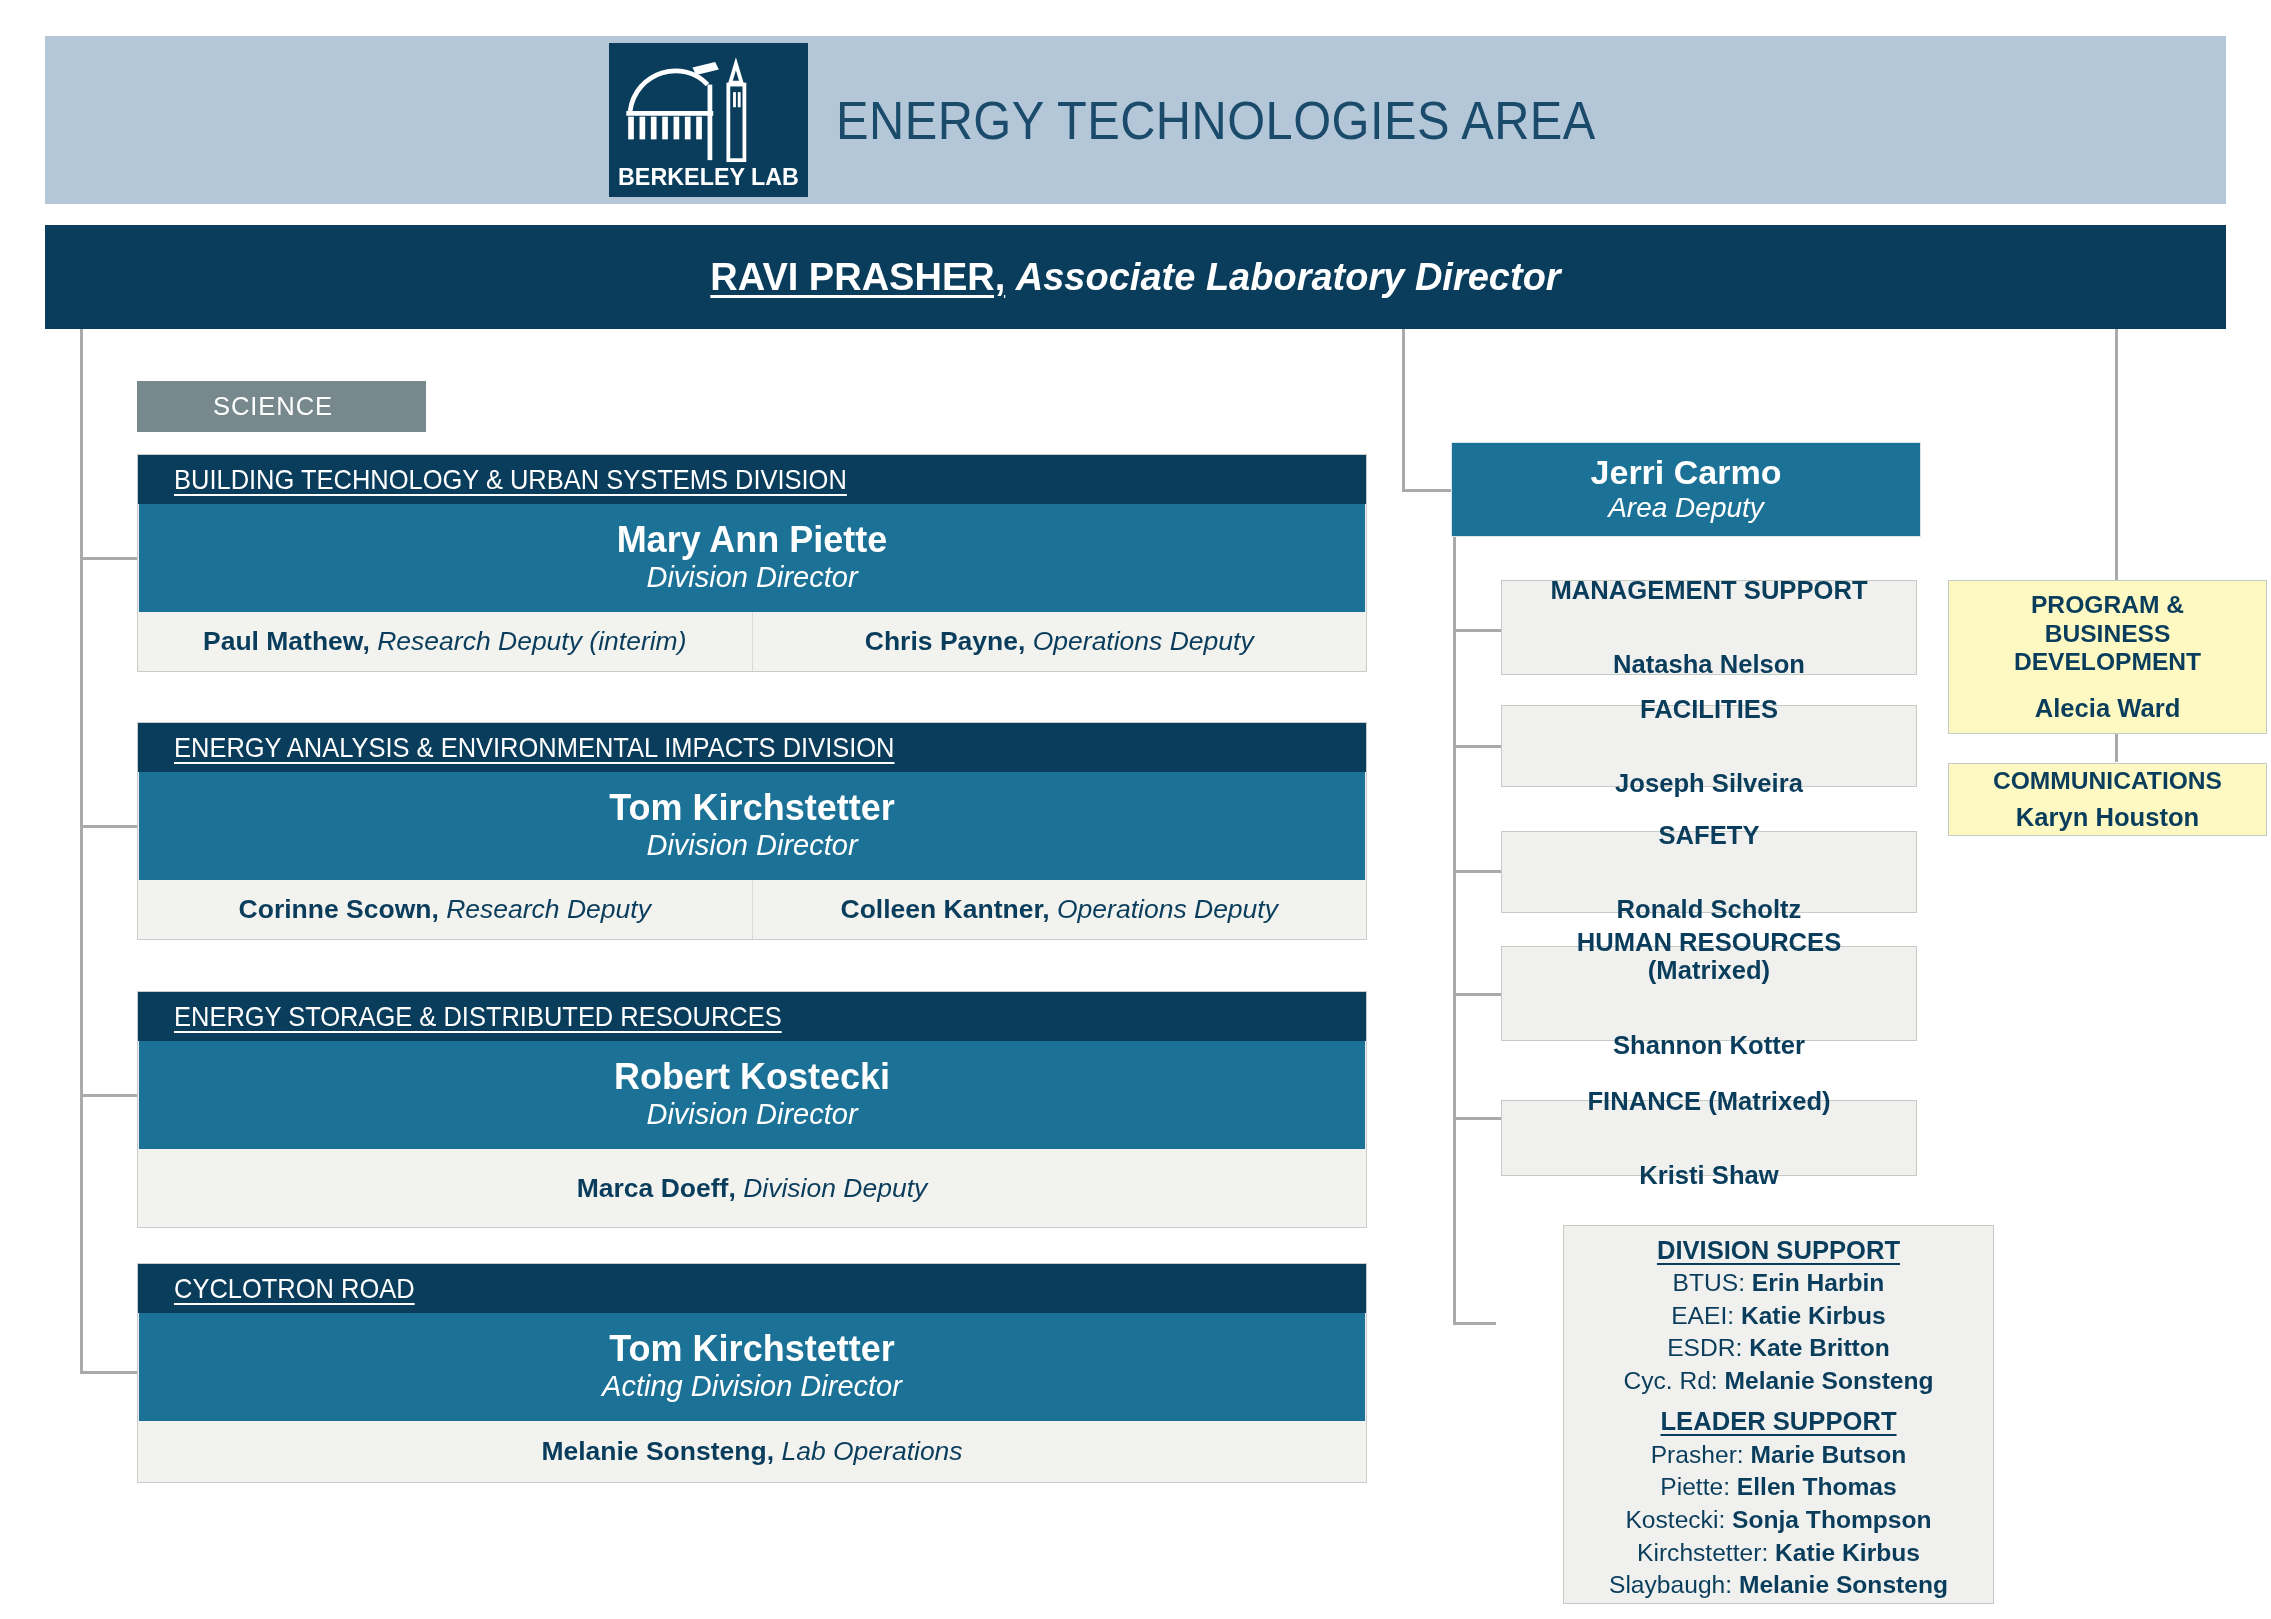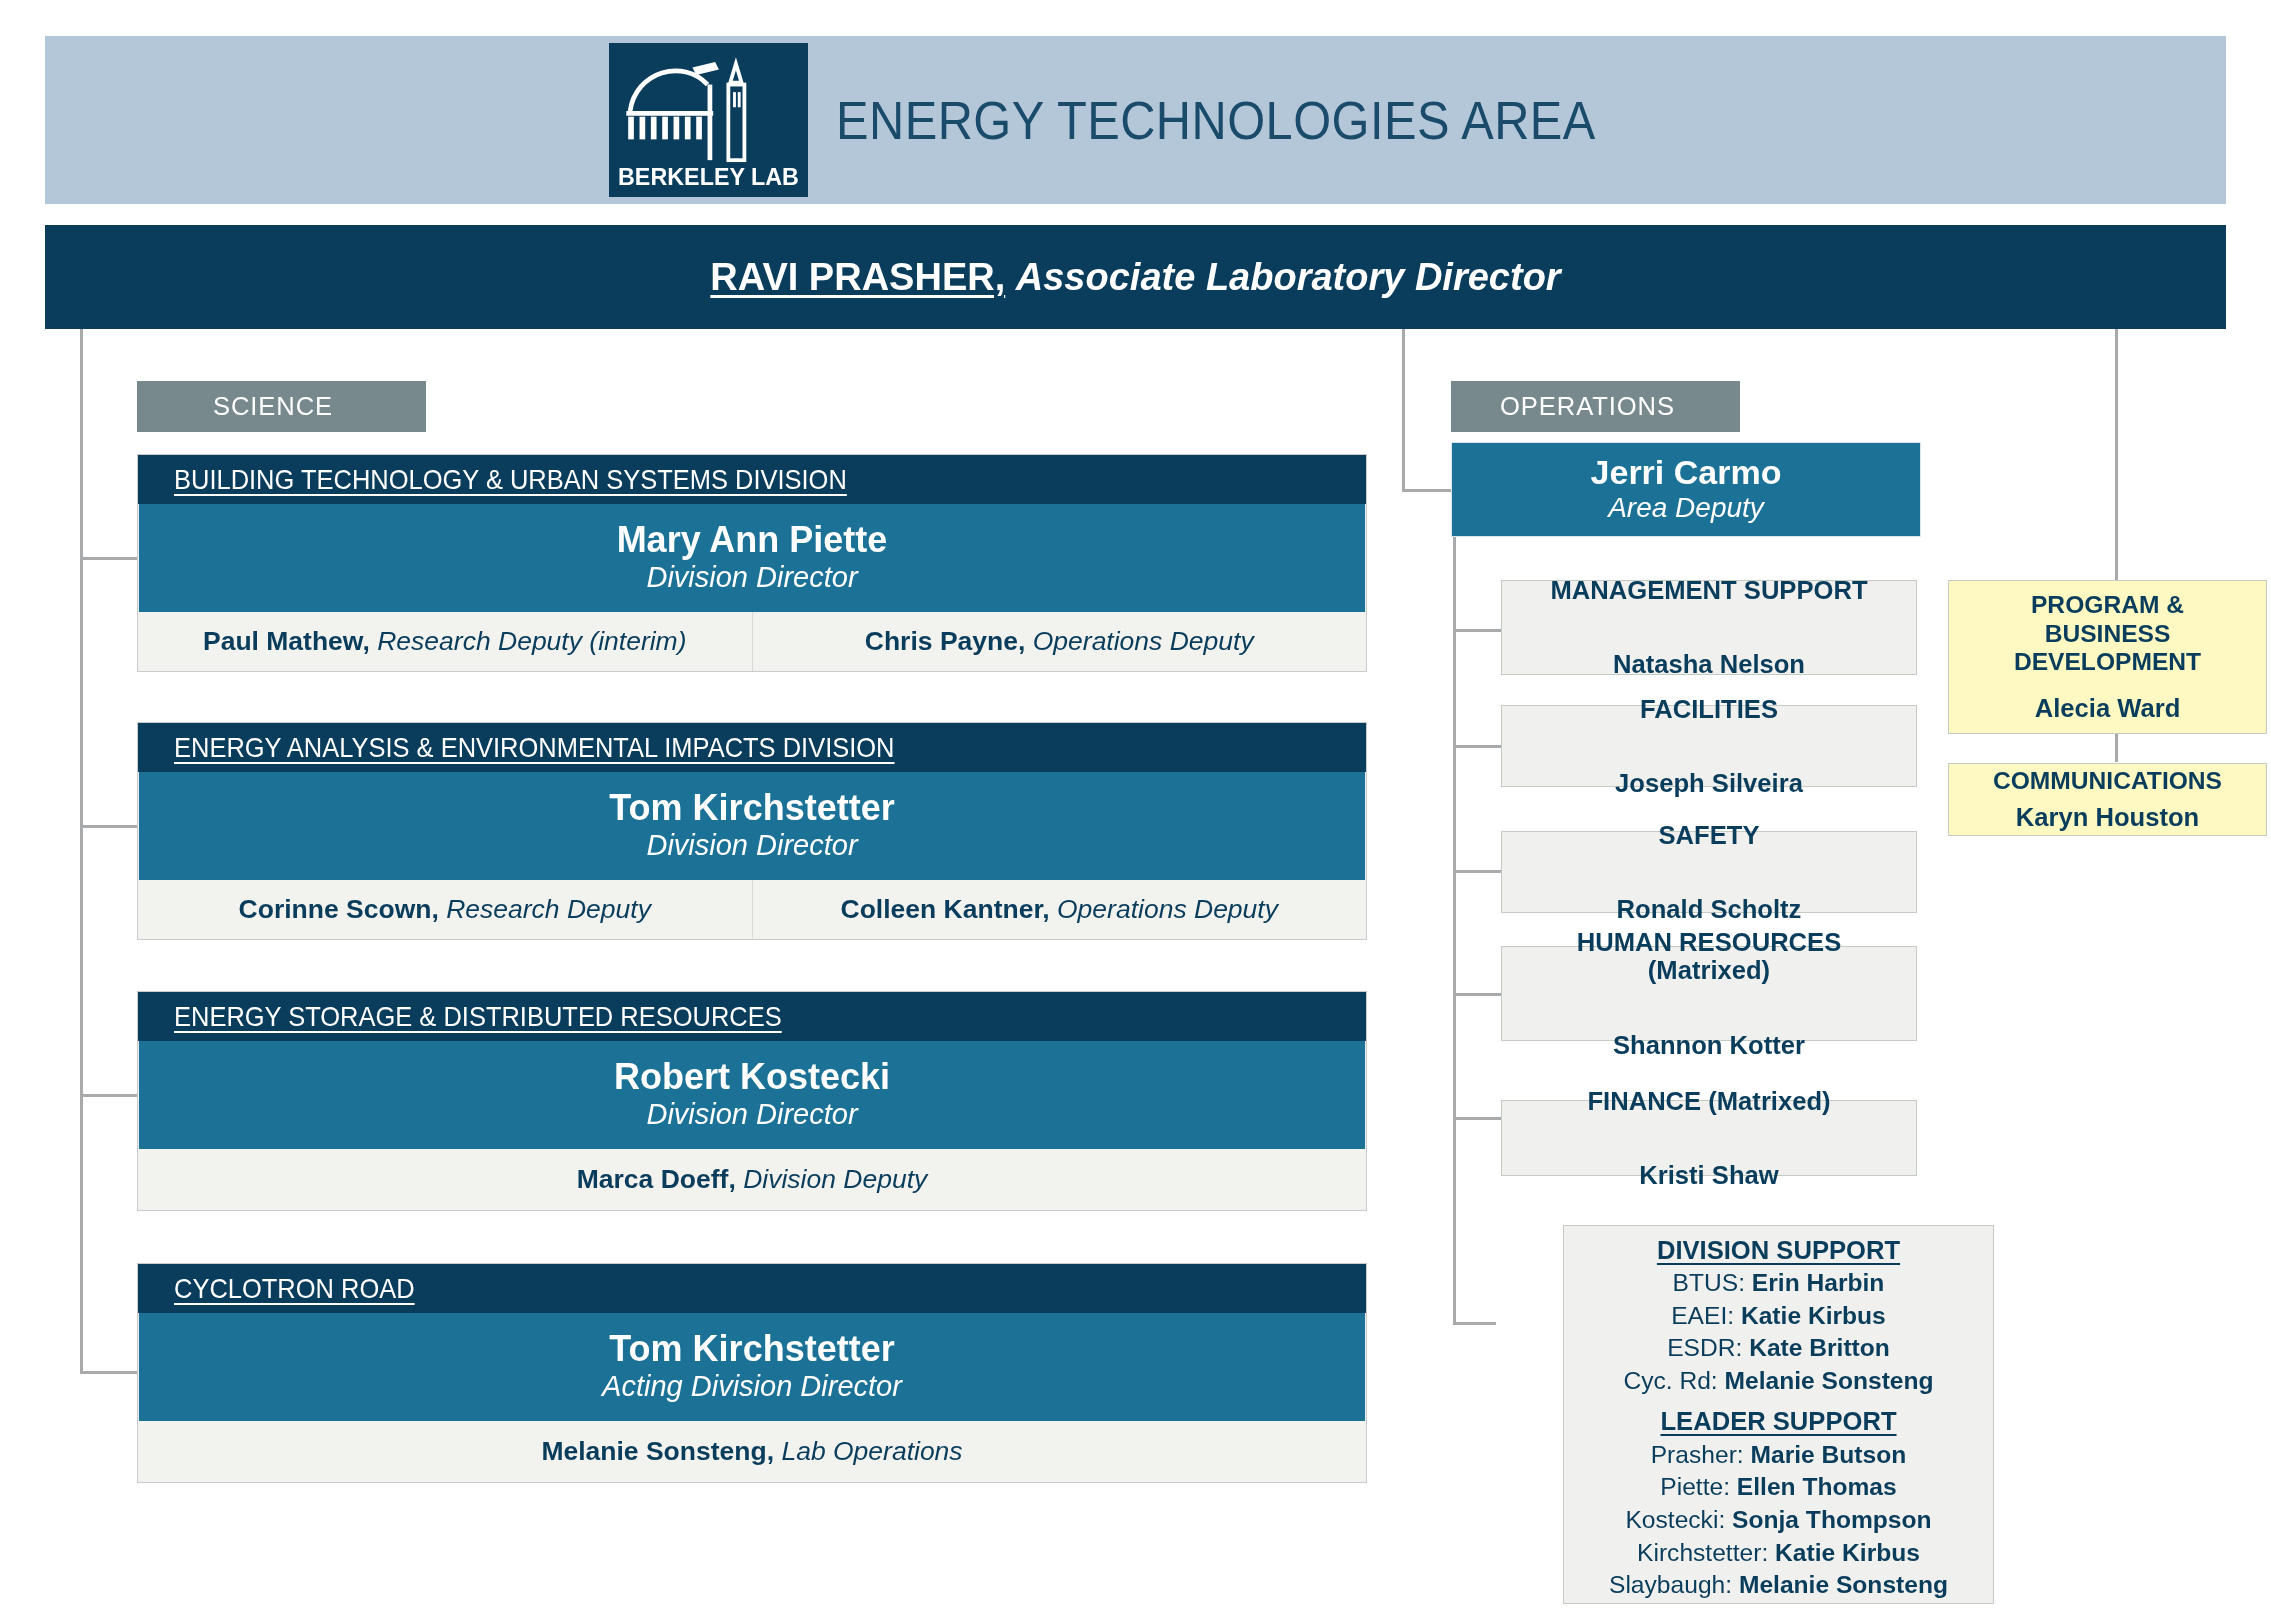--- a/index.html
+++ b/index.html
@@ -238,21 +238,21 @@
   </div>
 
   <div class="abs div-card" style="top:991px;">
     <div class="div-head">
       <span>ENERGY STORAGE &amp; DISTRIBUTED RESOURCES</span>
     </div>
     <div class="div-body">
       <div class="div-dirname">Robert Kostecki</div>
       <div class="div-dirrole">Division Director</div>
     </div>
-    <div class="div-deputies" style="height:61px;">
+    <div class="div-deputies" style="height:78px;">
       <div class="deputy">
         <b>Marca Doeff,</b>&nbsp;<i>Division Deputy</i>
       </div>
     </div>
   </div>
 
   <div class="abs div-card" style="top:1263px;">
     <div class="div-head">
       <span>CYCLOTRON ROAD</span>
     </div>
@@ -265,21 +265,20 @@
         <b>Melanie Sonsteng,</b>&nbsp;<i>Lab Operations</i>
       </div>
     </div>
   </div>
 
   <div class="abs line vline" style="left:1402px; top:329px; height:163px;"></div>
   <div class="abs line hline" style="left:1402px; top:489px; width:51px;"></div>
 
   <div class="abs line vline" style="left:2115px; top:329px; height:255px;"></div>
 
-  <div class="abs col-tag" id="tag-operations">OPERATIONS</div>
 
   <div class="abs ops-lead">
     <div class="ops-lead-name">Jerri Carmo</div>
     <div class="ops-lead-role">Area Deputy</div>
   </div>
 
   <div class="abs line vline" style="left:1453px; top:537px; height:788px;"></div>
   <div class="abs line hline" style="left:1453px; top:629px; width:50px;"></div>
   <div class="abs line hline" style="left:1453px; top:745px; width:50px;"></div>
   <div class="abs line hline" style="left:1453px; top:870px; width:50px;"></div>

